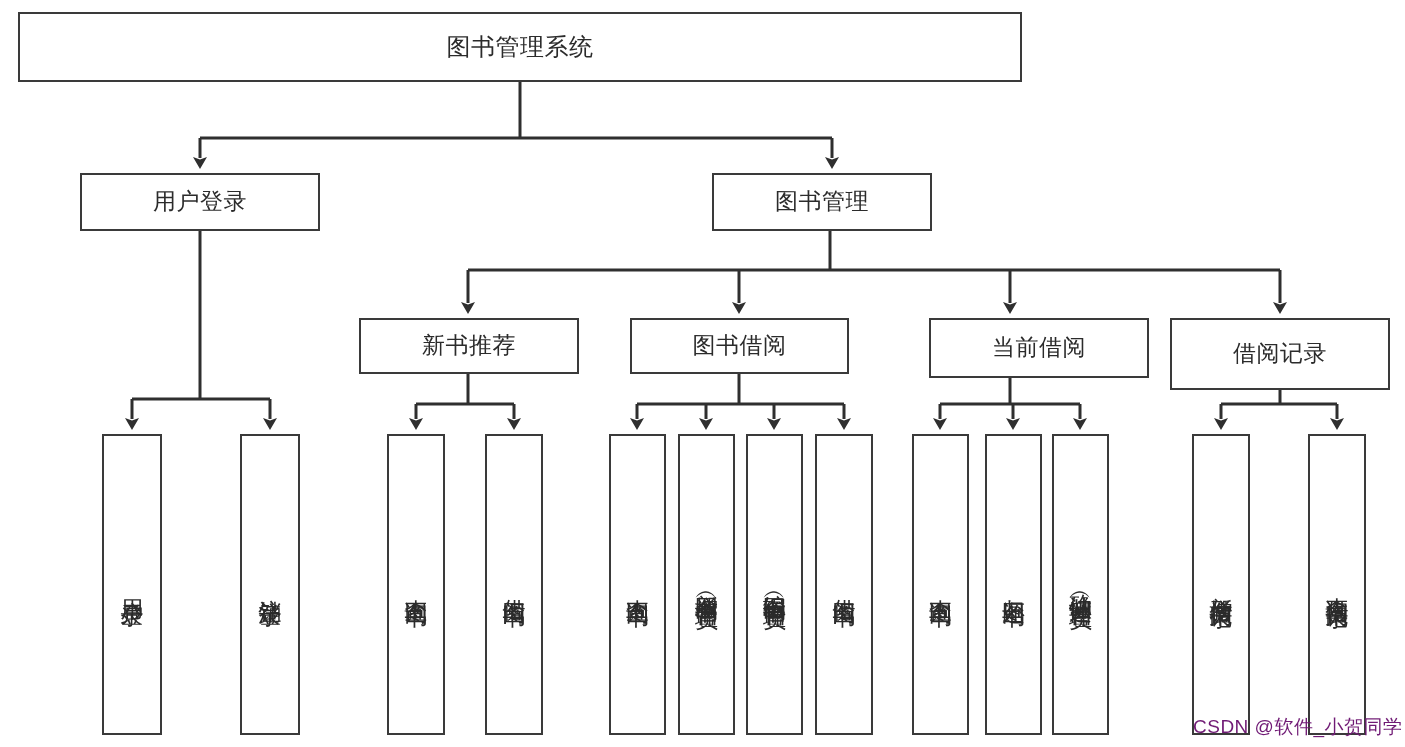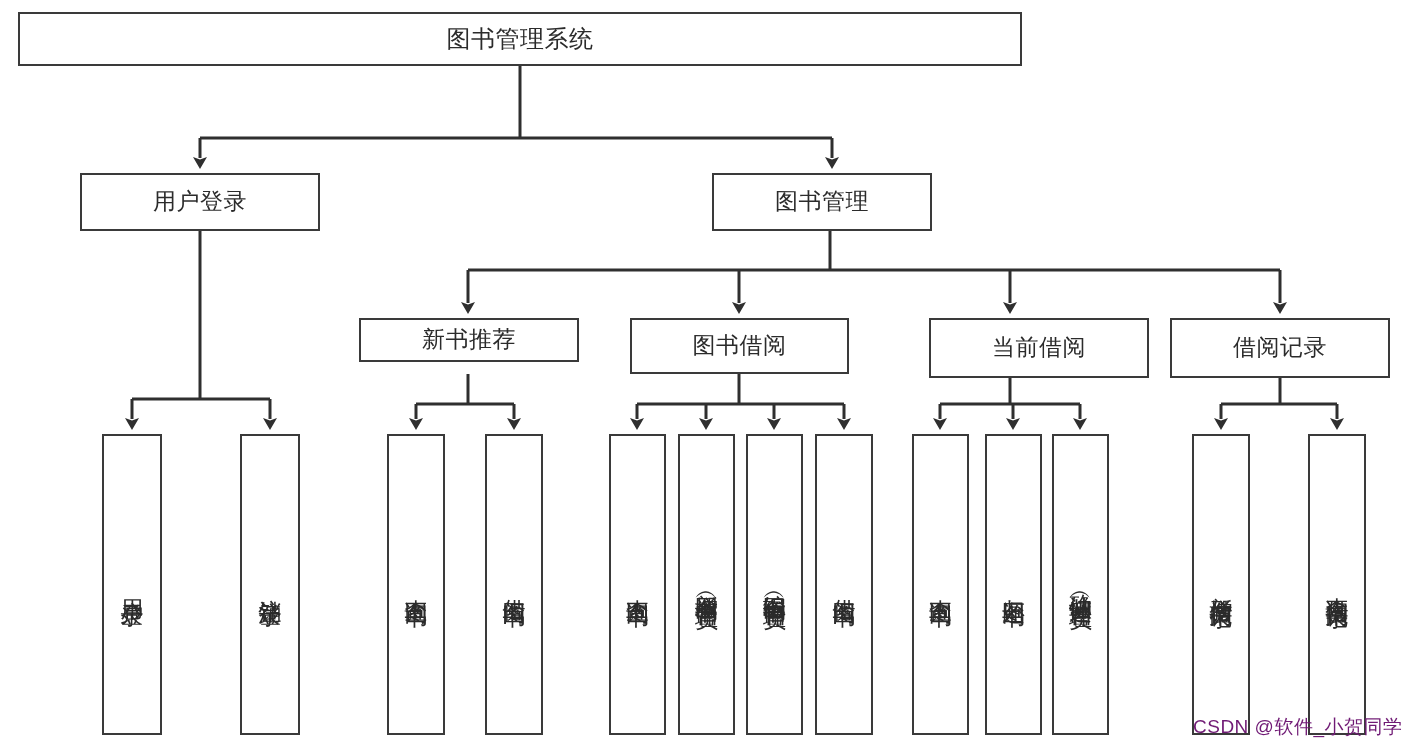--- a/index.html
+++ b/index.html
@@ -115,41 +115,41 @@
       <path d="M1013,404 L1013,419" marker-end="url(#arr)"></path>
       <path d="M1080,404 L1080,419" marker-end="url(#arr)"></path>
 
       <path d="M1280,374 L1280,404"></path>
       <path d="M1221,404 L1337,404"></path>
       <path d="M1221,404 L1221,419" marker-end="url(#arr)"></path>
       <path d="M1337,404 L1337,419" marker-end="url(#arr)"></path>
     </g>
   </svg>
 
-  <div class="node horiz root" style="left:18px; top:12px; width:1004px; height:54px;">
+  <div class="node horiz root" style="left:18px; top:12px; width:1004px; height:70px;">
     <span>图书管理系统</span>
   </div>
 
   <div class="node horiz" style="left:80px; top:173px; width:240px; height:58px;">
     <span>用户登录</span>
   </div>
   <div class="node horiz" style="left:712px; top:173px; width:220px; height:58px;">
     <span>图书管理</span>
   </div>
 
-  <div class="node horiz" style="left:359px; top:318px; width:220px; height:44px;">
+  <div class="node horiz" style="left:359px; top:318px; width:220px; height:56px;">
     <span>新书推荐</span>
   </div>
   <div class="node horiz" style="left:630px; top:318px; width:219px; height:56px;">
     <span>图书借阅</span>
   </div>
   <div class="node horiz" style="left:901px; top:318px; width:220px; height:60px;margin-left:28px;">
     <span>当前借阅</span>
   </div>
-  <div class="node horiz" style="left:1170px; top:318px; width:220px; height:60px;">
+  <div class="node horiz" style="left:1170px; top:318px; width:220px; height:72px;">
     <span>借阅记录</span>
   </div>
 
   <div class="node vert" style="left:102px; top:434px; width:60px; height:301px;">
     <span class="vtext">用户登录</span>
   </div>
   <div class="node vert" style="left:240px; top:434px; width:60px; height:301px;">
     <span class="vtext">注销登录</span>
   </div>
 

